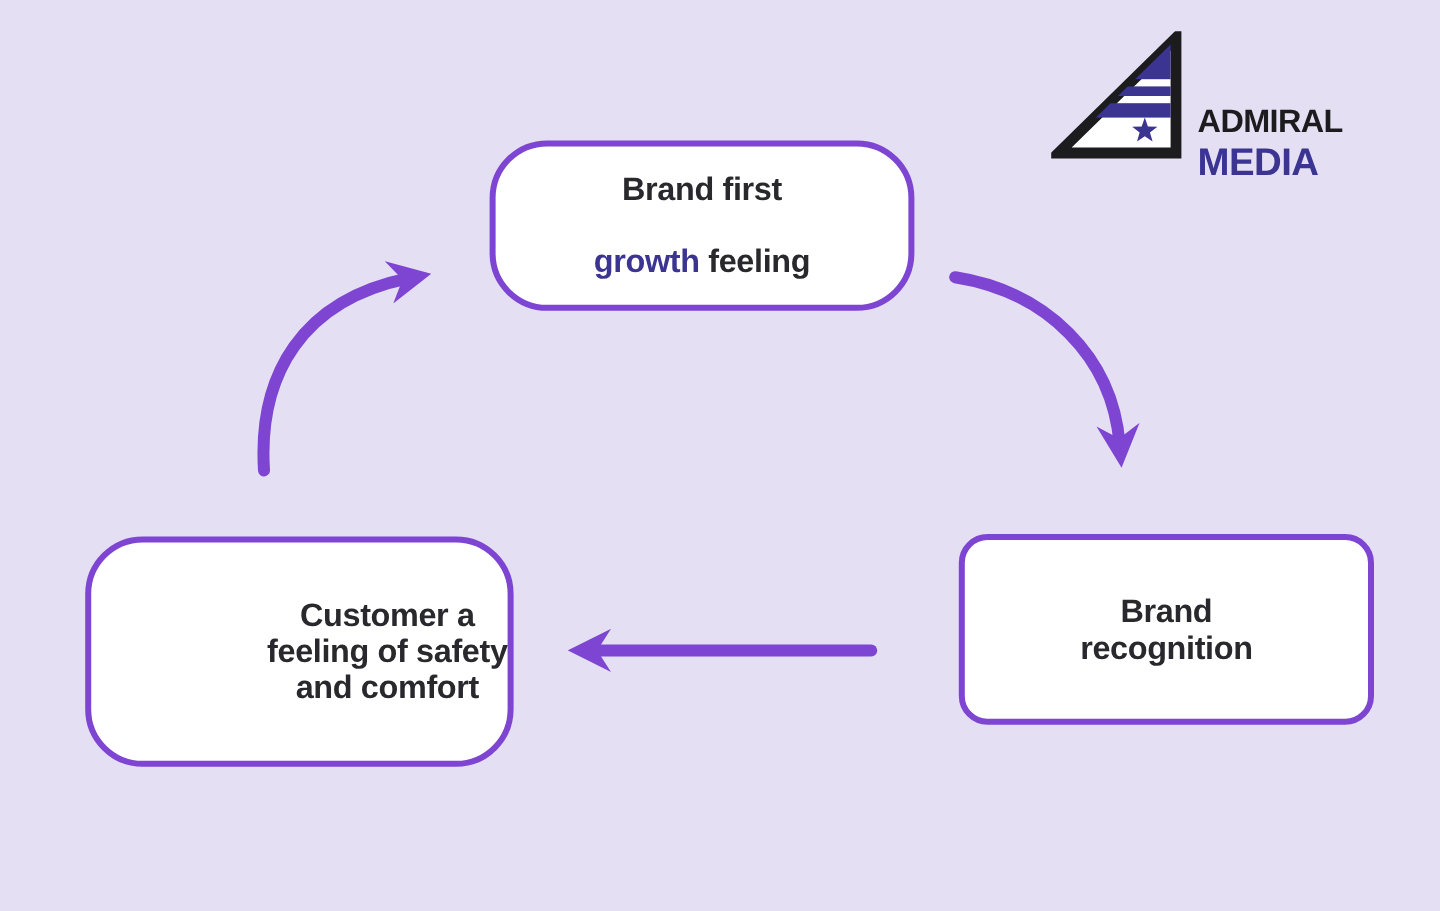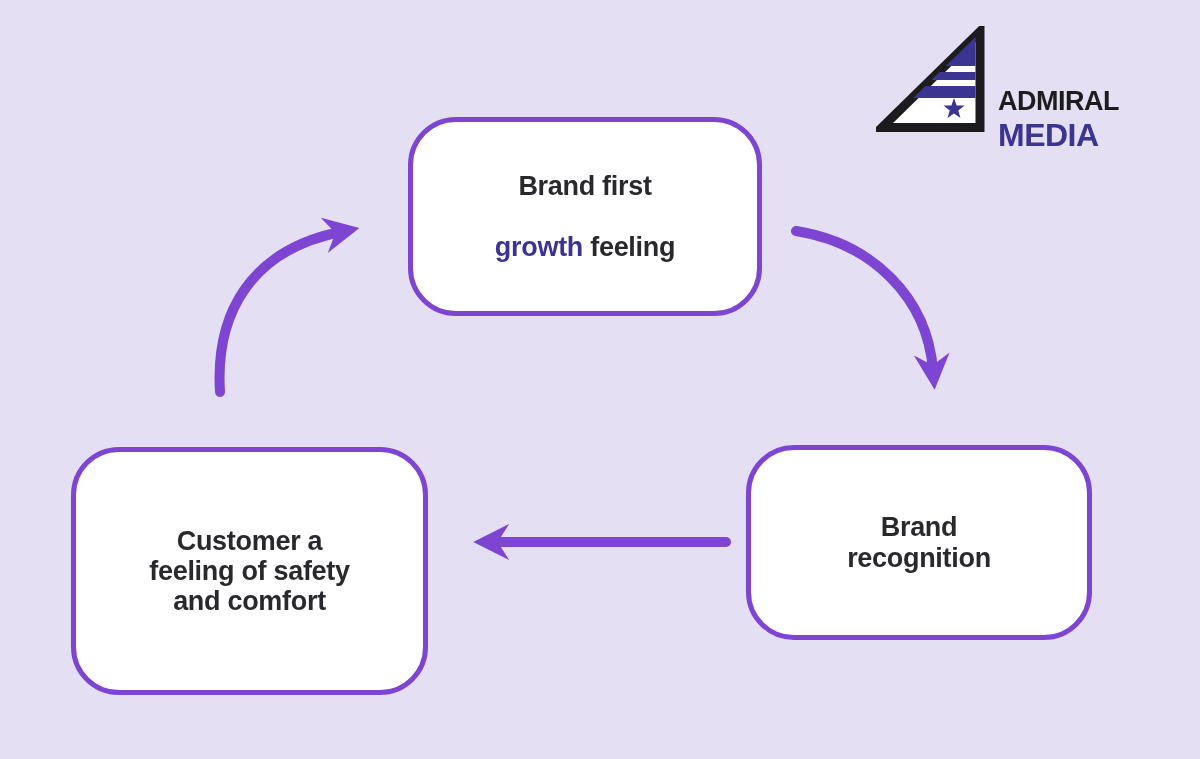--- a/index.html
+++ b/index.html
@@ -36,23 +36,23 @@
     text-align:center;
   }
   .node-text{
     font-size:27px;
     font-weight:bold;
     letter-spacing:-0.3px;
     line-height:1.12;
     color:var(--text-dark);
     white-space:pre-line;
   }
-  .node-top{ left:408px; top:117px; width:354px; height:199px; }
-  .node-right{ left:746px; top:445px; width:346px; height:195px; }
-  .node-left{ left:71px;  top:447px; width:357px; height:248px; }
+  .node-top{ left:408px; top:117px; width:354px; height:142px; }
+  .node-right{ left:799px; top:445px; width:346px; height:159px;border-radius:24px; }
+  .node-left{ left:71px;  top:447px; width:357px; height:192px;justify-content:flex-end; }
   .accent{ color:var(--accent-indigo); }
 
   
   .arrows{
     position:absolute;
     left:0; top:0;
     width:1200px;
     height:759px;
     pointer-events:none;
   }

